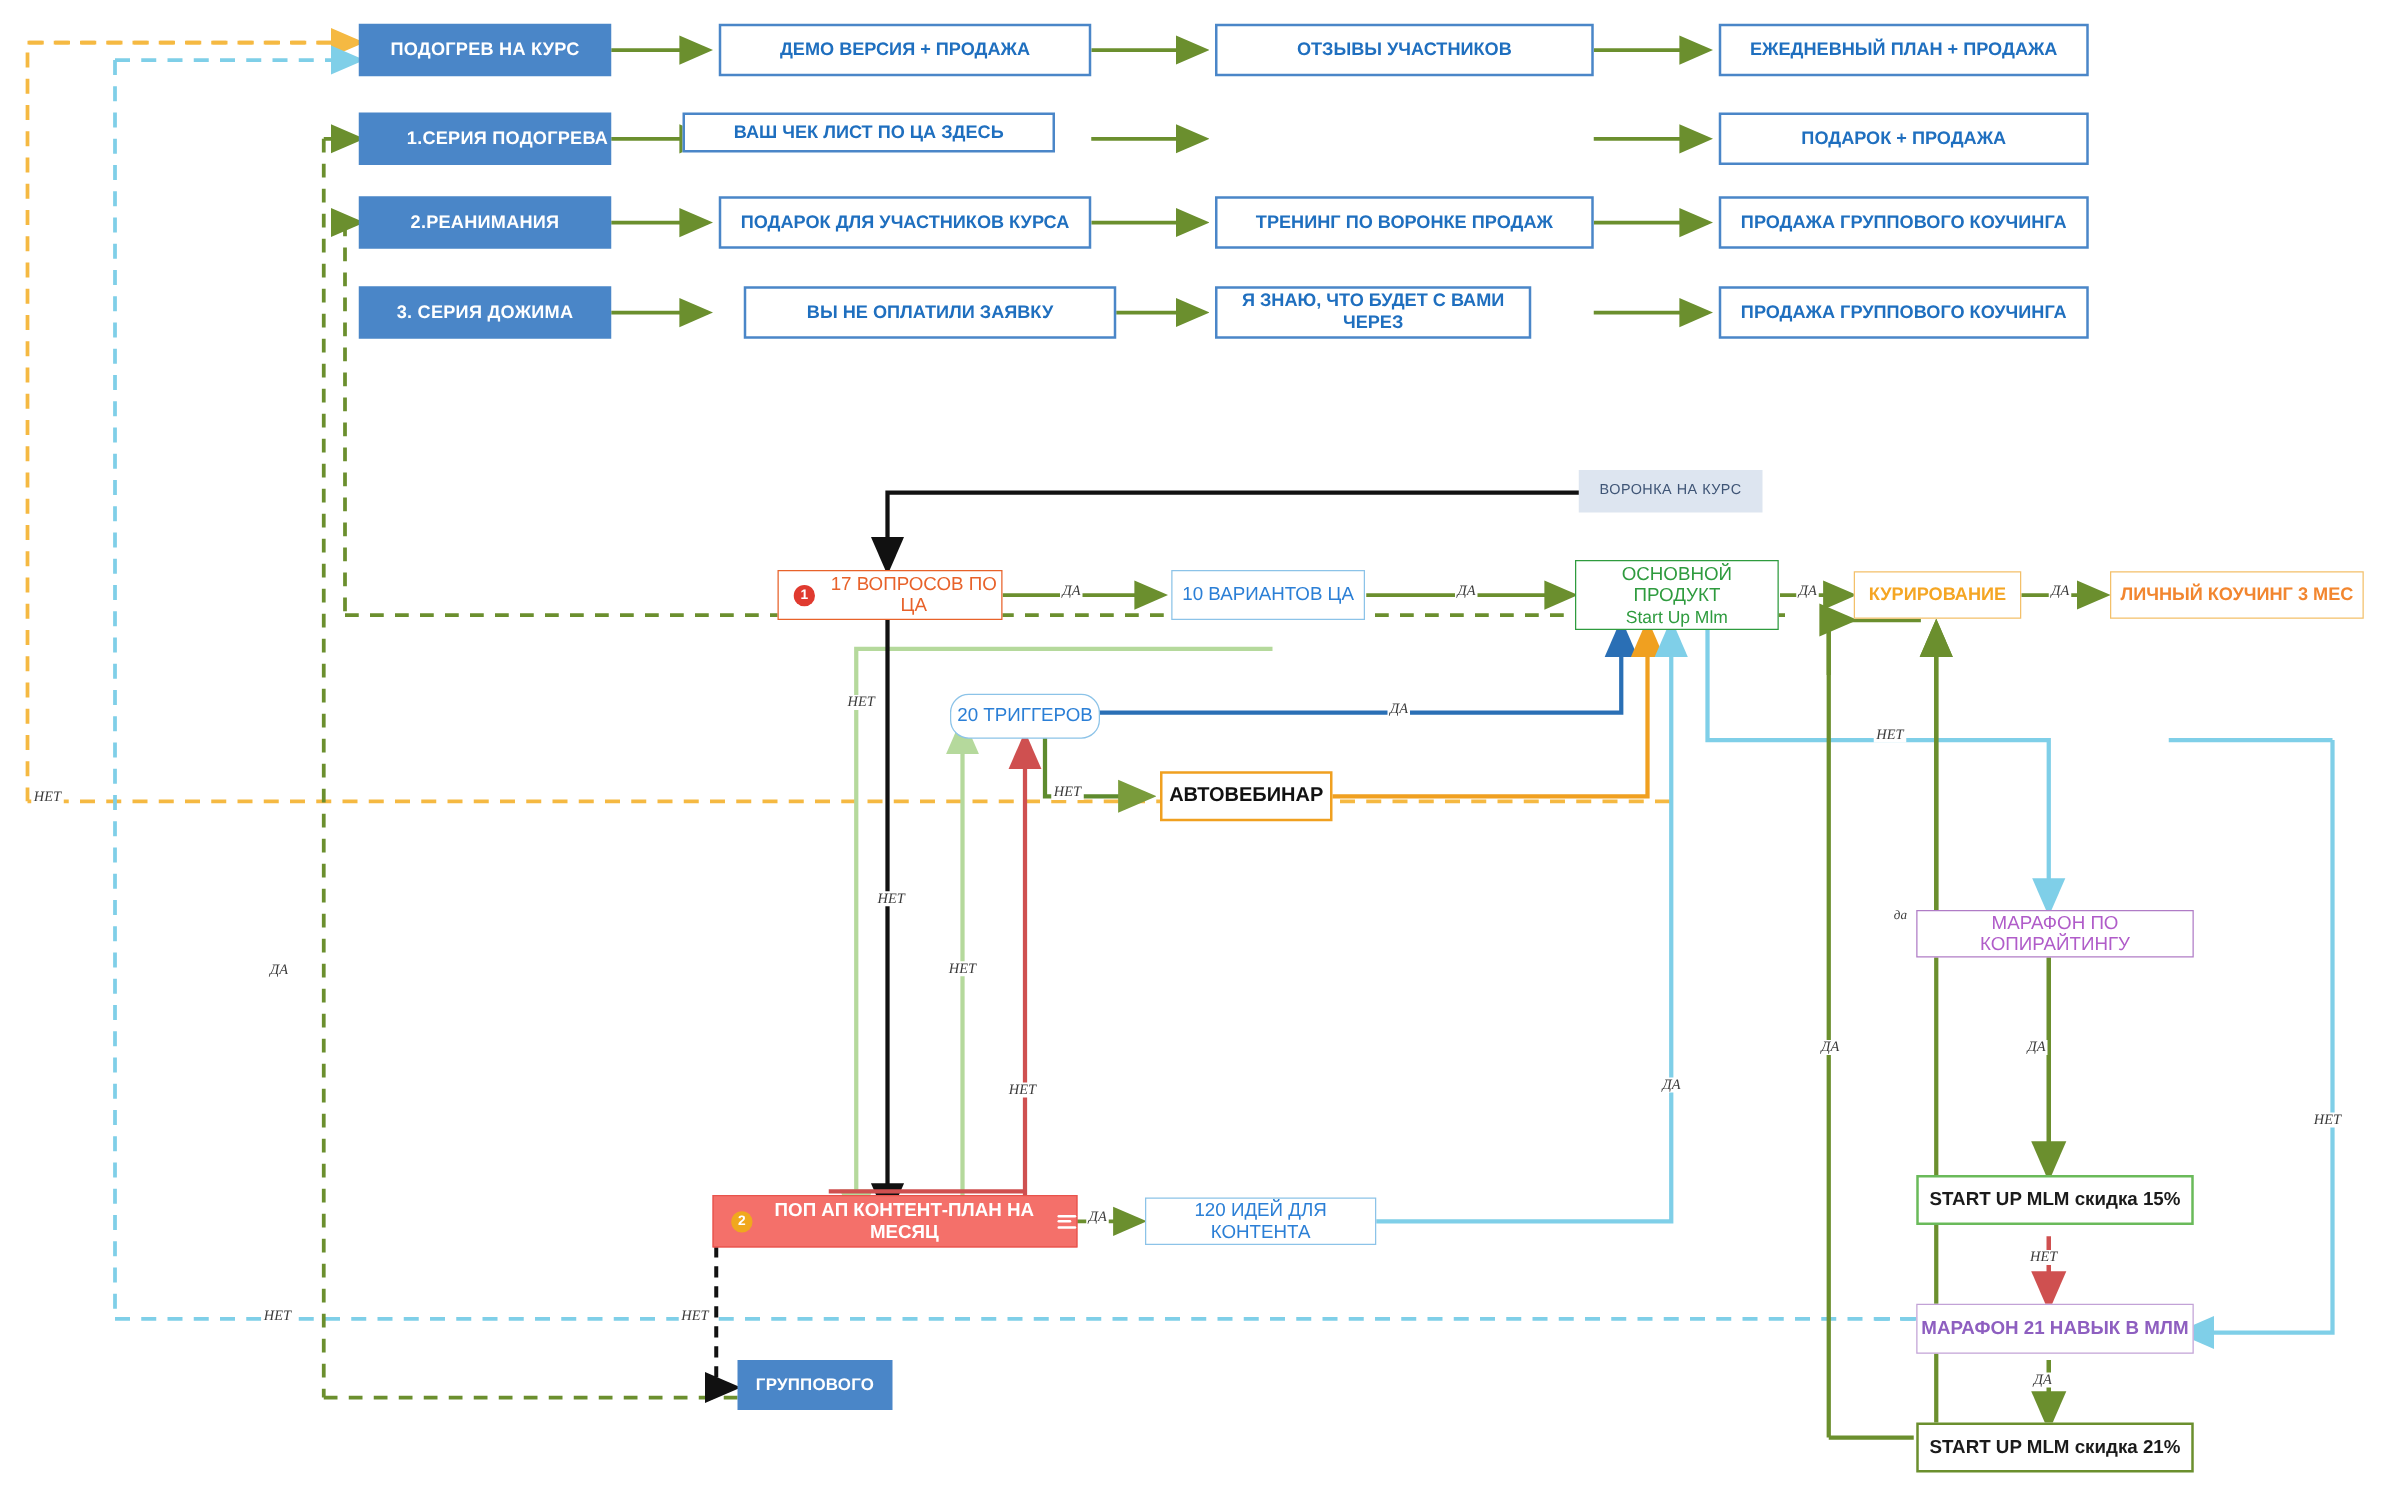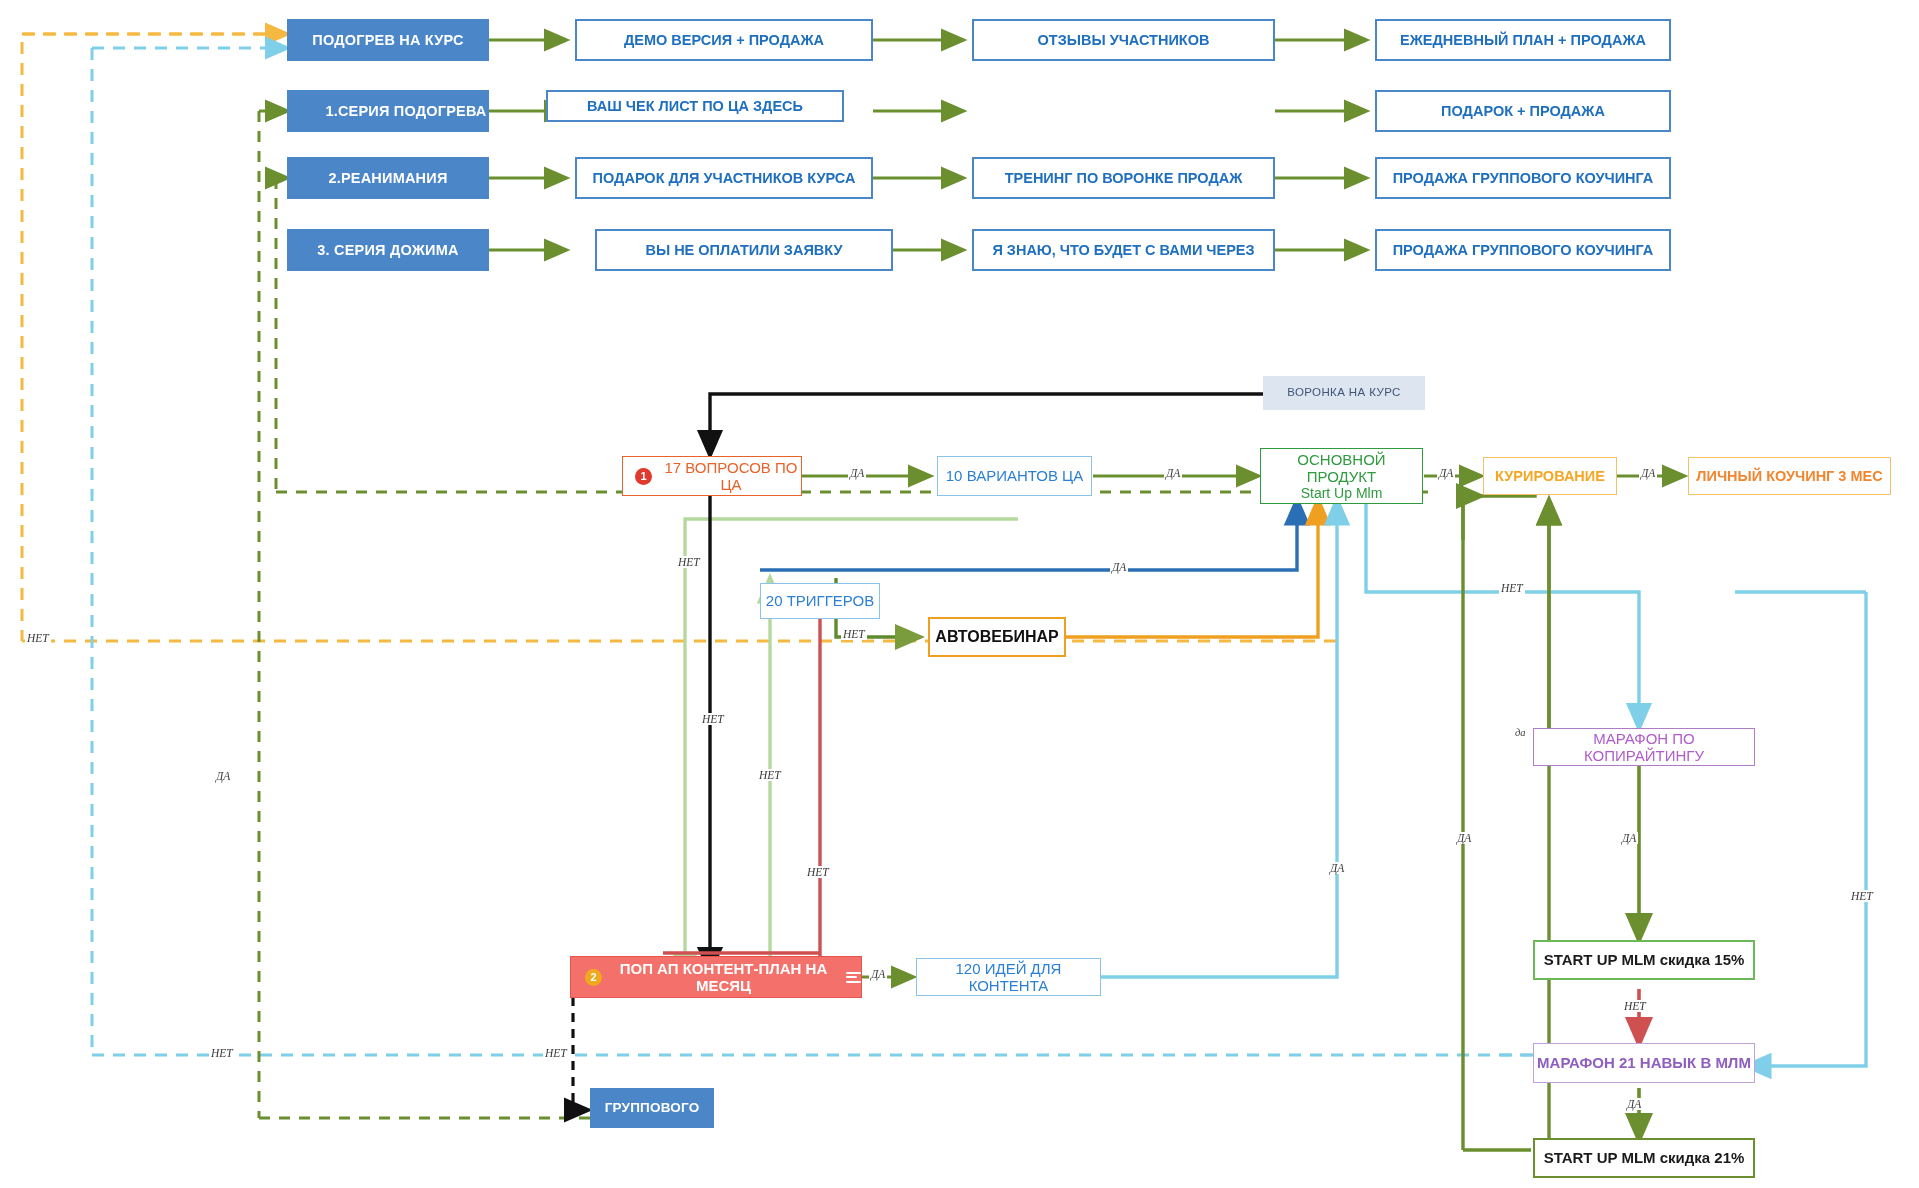--- a/index.html
+++ b/index.html
@@ -318,42 +318,42 @@
   <div class="node n-blueoutline" style="left:546px; top:90px; width:298px; height:32px;text-align:center;">ВАШ ЧЕК ЛИСТ ПО ЦА ЗДЕСЬ</div>
   <div class="node n-blueoutline" style="left:1375px; top:90px; width:296px; height:42px;">ПОДАРОК + ПРОДАЖА</div>
 
   <div class="node n-bluefill" style="left:287px; top:157px; width:202px; height:42px;">2.РЕАНИМАНИЯ</div>
   <div class="node n-blueoutline" style="left:575px; top:157px; width:298px; height:42px;">ПОДАРОК ДЛЯ УЧАСТНИКОВ КУРСА</div>
   <div class="node n-blueoutline" style="left:972px; top:157px; width:303px; height:42px;">ТРЕНИНГ ПО ВОРОНКЕ ПРОДАЖ</div>
   <div class="node n-blueoutline" style="left:1375px; top:157px; width:296px; height:42px;">ПРОДАЖА ГРУППОВОГО КОУЧИНГА</div>
 
   <div class="node n-bluefill" style="left:287px; top:229px; width:202px; height:42px;">3. СЕРИЯ ДОЖИМА</div>
   <div class="node n-blueoutline" style="left:595px; top:229px; width:298px; height:42px;">ВЫ НЕ ОПЛАТИЛИ ЗАЯВКУ</div>
-  <div class="node n-blueoutline" style="left:972px; top:229px; width:303px; height:42px;">Я ЗНАЮ, ЧТО БУДЕТ С ВАМИ ЧЕРЕЗ</div>
+  <div class="node n-blueoutline" style="left:972px; top:229px; width:253px; height:42px;">Я ЗНАЮ, ЧТО БУДЕТ С ВАМИ ЧЕРЕЗ</div>
   <div class="node n-blueoutline" style="left:1375px; top:229px; width:296px; height:42px;">ПРОДАЖА ГРУППОВОГО КОУЧИНГА</div>
 
-  <div class="node n-greyfill" style="left:1263px; top:376px; width:162px; height:34px;">ВОРОНКА НА КУРС</div>
+  <div class="node n-greyfill" style="left:1263px; top:376px; width:147px; height:34px;">ВОРОНКА НА КУРС</div>
 
   <div class="node n-orangeoutline-red" style="left:622px; top:456px; width:180px; height:40px;">
     <span class="badge badge-red">1</span>
     <span>17 ВОПРОСОВ ПО ЦА</span>
   </div>
 
   <div class="node n-blueoutline-light" style="left:937px; top:456px; width:155px; height:40px;">10 ВАРИАНТОВ ЦА</div>
 
   <div class="node n-greenoutline" style="left:1260px; top:448px; width:163px; height:56px;">
     <span>ОСНОВНОЙ ПРОДУКТ</span>
     <span class="sub">Start Up Mlm</span>
   </div>
 
   <div class="node n-amberoutline" style="left:1483px; top:457px; width:134px; height:38px;">КУРИРОВАНИЕ</div>
 
   <div class="node n-amberoutline2" style="left:1688px; top:457px; width:203px; height:38px;">ЛИЧНЫЙ КОУЧИНГ 3 МЕС</div>
 
-  <div class="node n-blueoutline-light" style="left:760px; top:583px; width:120px; height:36px;">20 ТРИГГЕРОВ</div>
+  <div class="node n-blueoutline-light" style="left:760px; top:555px; width:120px; height:36px;border-radius:15px;">20 ТРИГГЕРОВ</div>
 
   <div class="node n-orangebox" style="left:928px; top:617px; width:138px; height:40px;">АВТОВЕБИНАР</div>
 
   <div class="node n-redfill" style="left:570px; top:956px; width:292px; height:42px;">
     <span class="badge badge-amber">2</span>
     <span>ПОП АП КОНТЕНТ-ПЛАН НА МЕСЯЦ</span>
     <span class="hamburger">
         <i></i>
         <i></i>
         <i></i>

